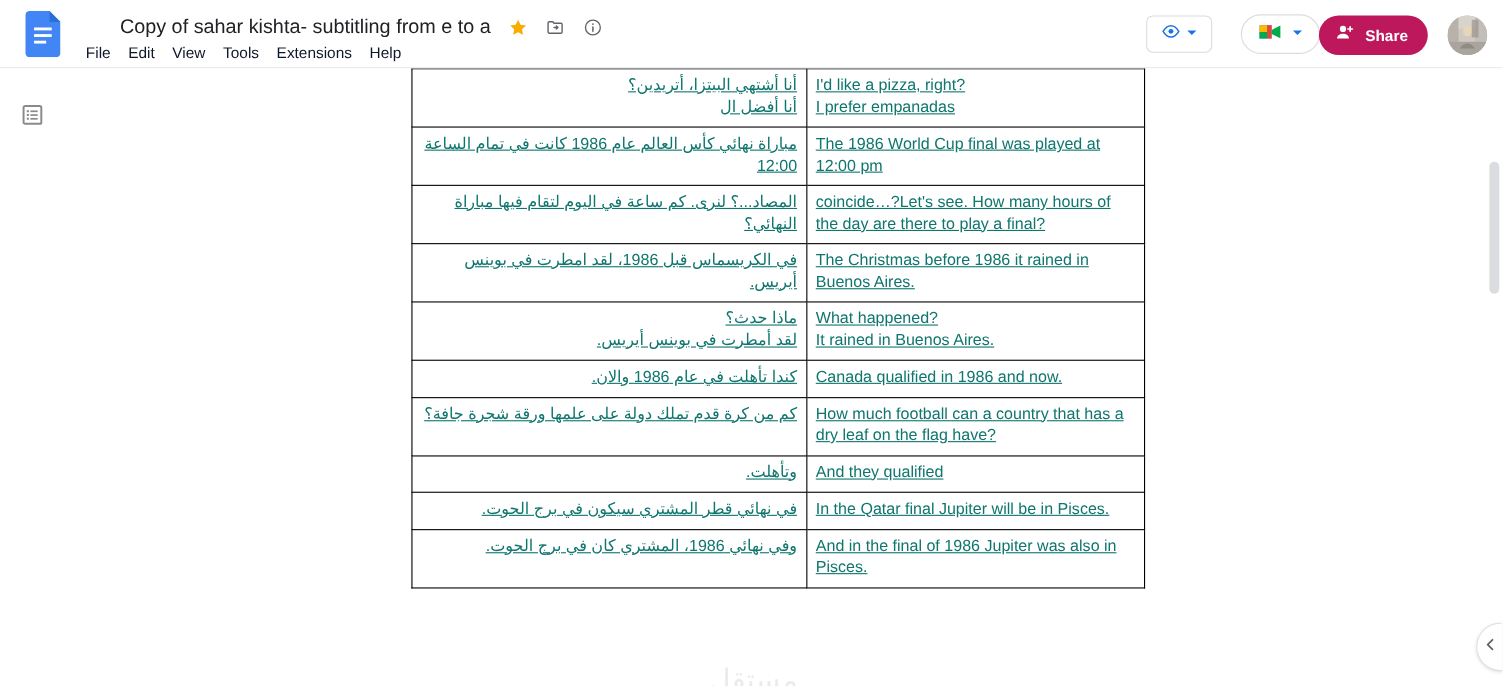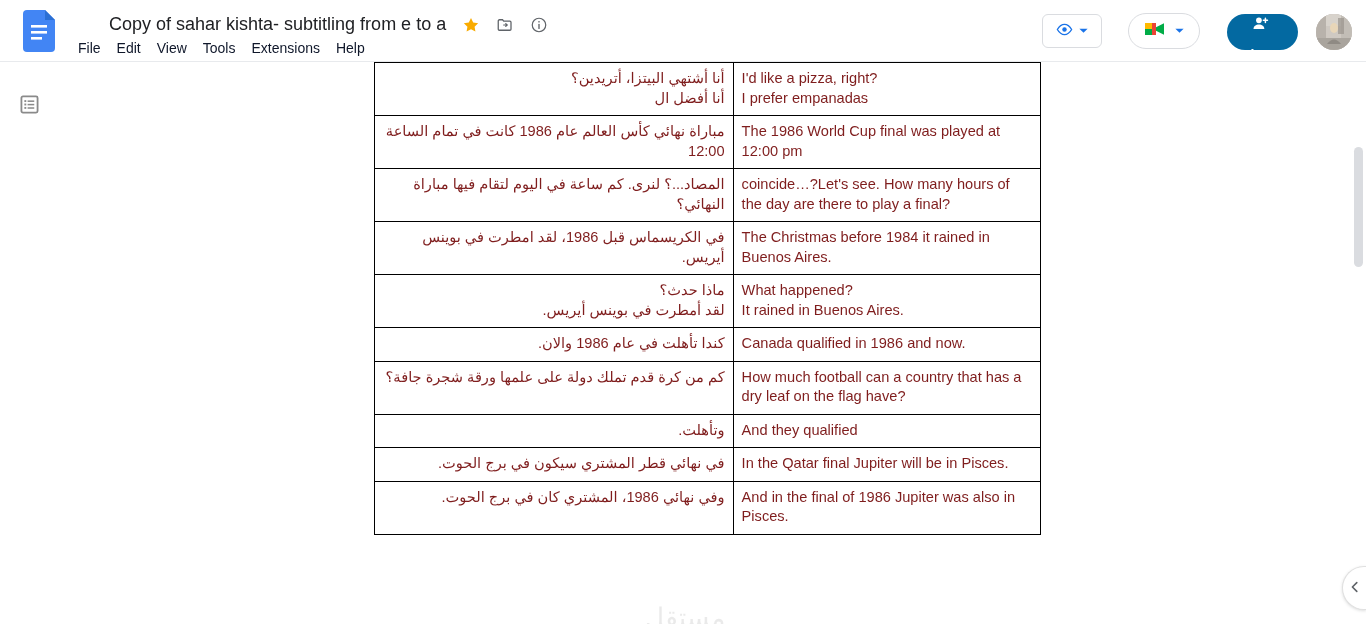--- a/index.html
+++ b/index.html
@@ -59,23 +59,23 @@
   .meet-pill {
     position: absolute; right: 166px; top: 13px;
     width: 72px; height: 36px;
     border: 1px solid #dadce0; border-radius: 18px;
     display: flex; align-items: center; justify-content: center; gap: 3px;
     background: #fff; cursor: pointer;
   }
   .share-btn {
     position: absolute; right: 68px; top: 14px;
     height: 36px; padding: 0 18px 0 14px;
-    background: #0369a1; border-radius: 18px;
+    background: #be185d; border-radius: 18px;
     display: flex; align-items: center; gap: 9px;
-    cursor: pointer; border: none; flex-direction: column;
+    cursor: pointer; border: none;
   }
   .share-label {
     color: #fff; font-size: 14px; font-weight: bold; line-height: 18px;
     white-space: nowrap;
   }
   .avatar {
     position: absolute; right: 14px; top: 14px;
     width: 36px; height: 36px; border-radius: 50%;
     overflow: hidden; cursor: pointer;
     background: #b9b4ad;
@@ -112,23 +112,24 @@
 
   table.subs {
     border-collapse: collapse; width: 667px;
     table-layout: fixed; position: relative; z-index: 4;
   }
   table.subs td {
     border: 1px solid #000;
     vertical-align: top;
     font-size: 14.6px;
     line-height: 19.5px;
-    color: #7f1d1d;
+    color: #0f766e;
     padding: 6px 8px 7px 8px;
     background: transparent;
+    text-decoration: underline;
   }
   td.ar {
     width: 336px;
     direction: rtl; text-align: right;
     font-size: 13.4px; line-height: 19px;
     padding-right: 9px;
   }
   td.en {
     width: 288px;
     direction: ltr; text-align: left;
@@ -297,21 +298,21 @@
           <tr>
             <td class="ar">مباراة نهائي كأس العالم عام 1986 كانت في تمام الساعة 12:00</td>
             <td class="en">The 1986 World Cup final was played at 12:00 pm</td>
           </tr>
           <tr>
             <td class="ar">المصاد...؟ لنرى. كم ساعة في اليوم لتقام فيها مباراة النهائي؟</td>
             <td class="en">coincide…?Let's see. How many hours of the day are there to play a final?</td>
           </tr>
           <tr>
             <td class="ar">في الكريسماس قبل 1986، لقد امطرت في بوينس أيريس.</td>
-            <td class="en">The Christmas before 1984 it rained in Buenos Aires.</td>
+            <td class="en">The Christmas before 1986 it rained in Buenos Aires.</td>
           </tr>
           <tr>
             <td class="ar">ماذا حدث؟<br>لقد أمطرت في بوينس أيريس.</td>
             <td class="en">What happened?<br>It rained in Buenos Aires.</td>
           </tr>
           <tr>
             <td class="ar">كندا تأهلت في عام 1986 والان.</td>
             <td class="en">Canada qualified in 1986 and now.</td>
           </tr>
           <tr>

